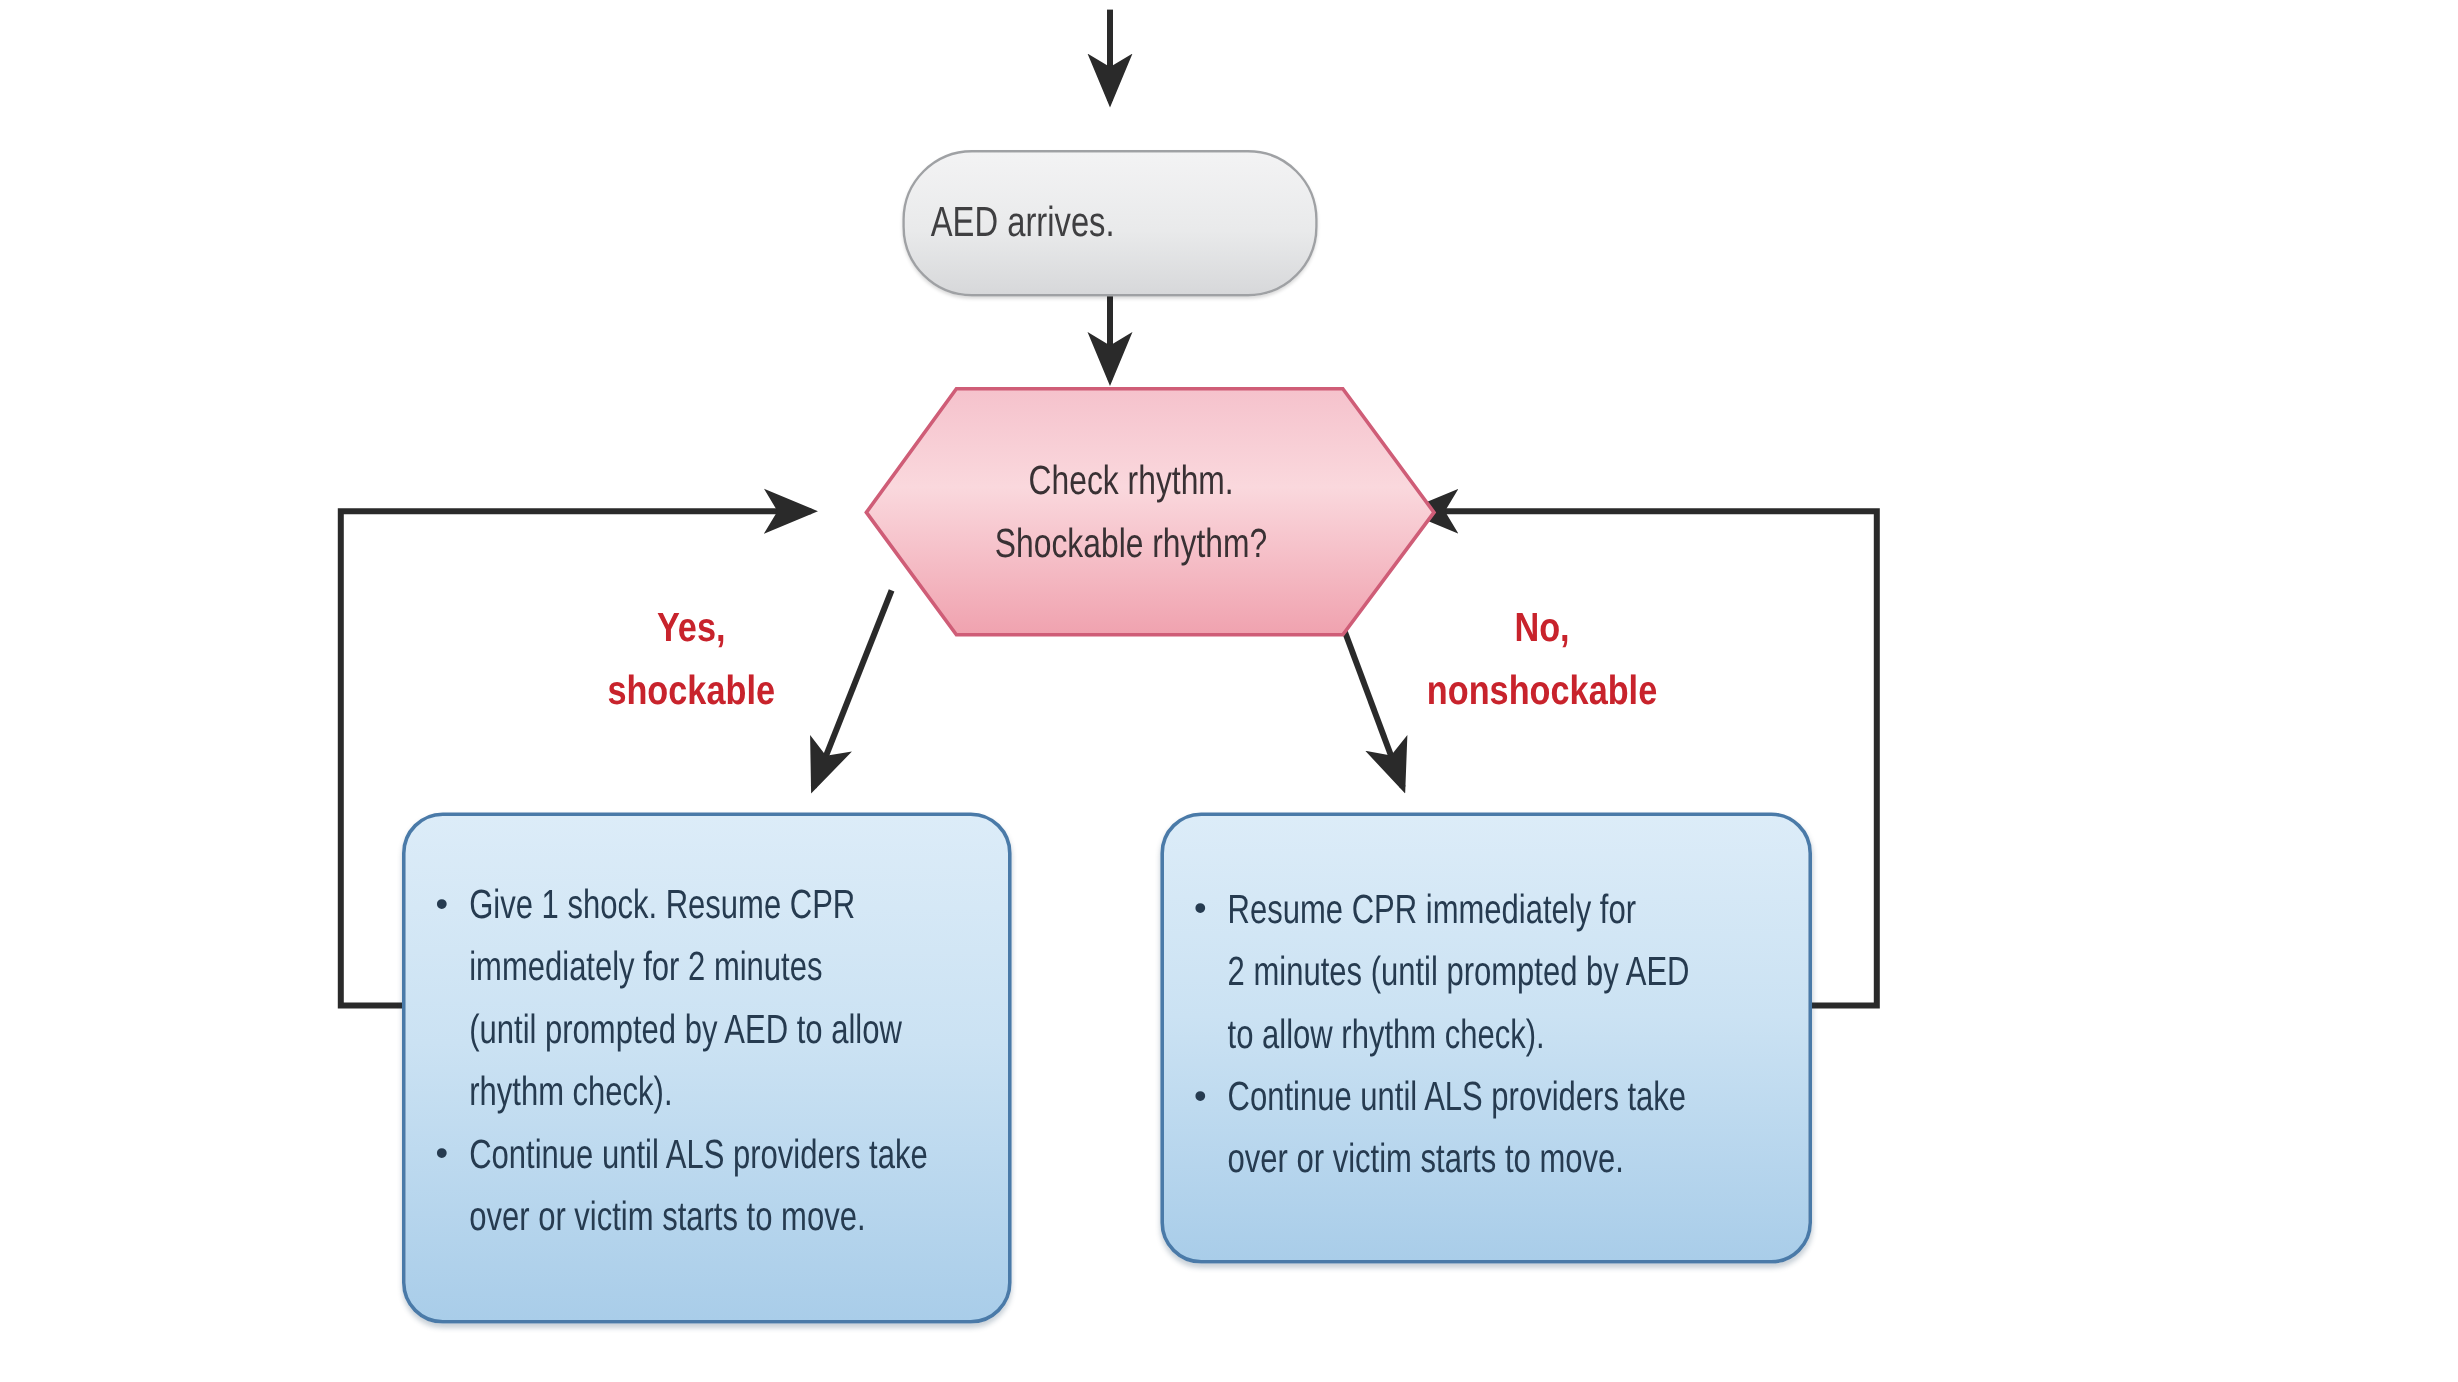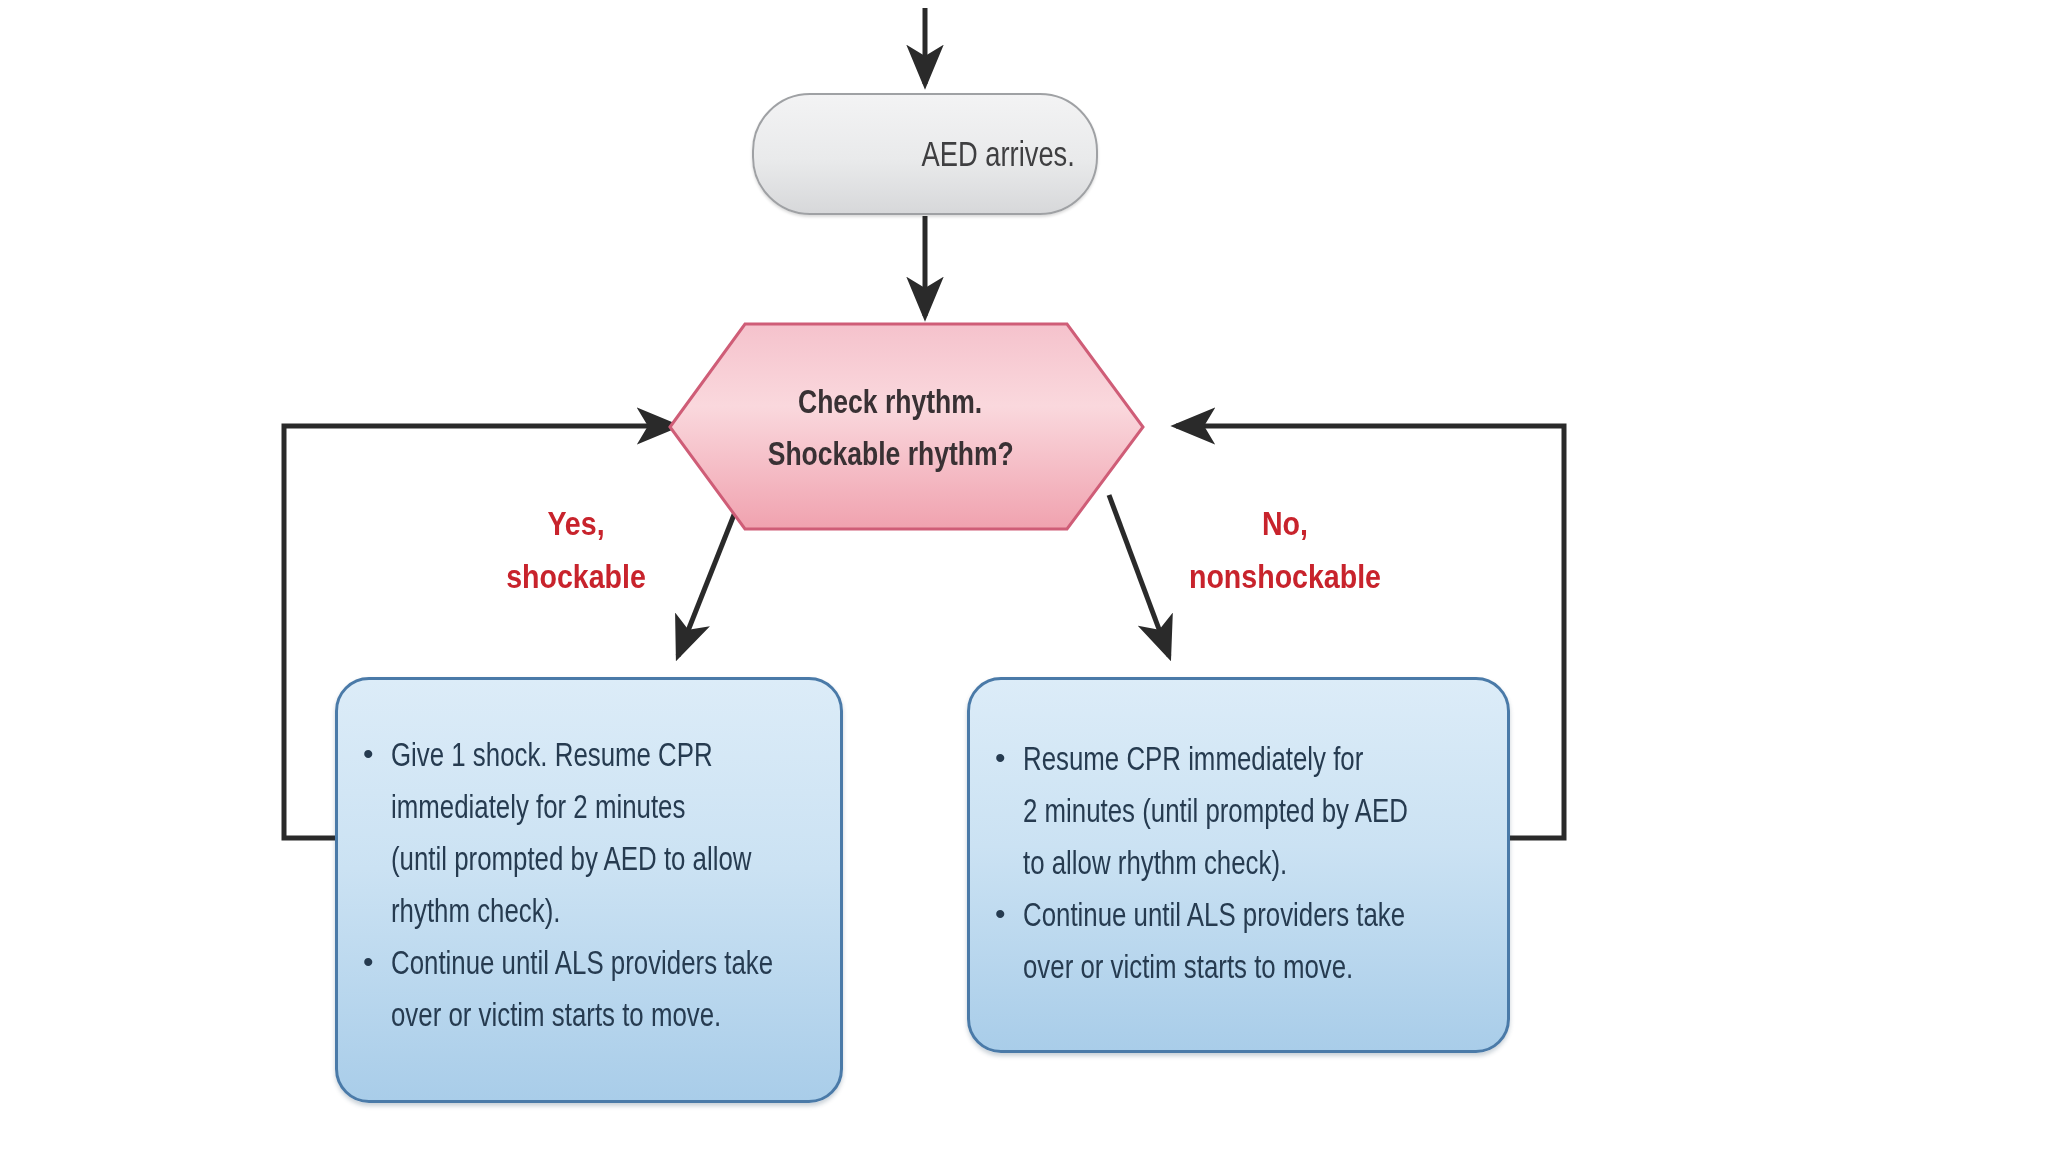--- a/index.html
+++ b/index.html
@@ -5,38 +5,38 @@
   html,body{margin:0;padding:0;}
   body{
     width:2048px;height:1152px;
     background:var(--canvas-bg,#fff);
     font-family:"Liberation Sans","DejaVu Sans",sans-serif;
     position:relative;overflow:hidden;
   }
   .stage{position:absolute;left:0;top:0;width:2048px;height:1152px;}
   .connector-layer{position:absolute;left:0;top:0;width:2048px;height:1152px;}
 
-  .node{position:absolute;box-sizing:border-box;display:flex;align-items:center;justify-content:flex-end;}
+  .node{position:absolute;box-sizing:border-box;display:flex;align-items:center;justify-content:flex-start;margin-top:32px;}
 
   
   .start-node{
     left:752px;top:93px;width:346px;height:122px;
     border:2px solid var(--start-border);
     border-radius:58px;
     background:linear-gradient(180deg,var(--start-fill-top) 0%,#e9eaeb 55%,var(--start-fill-bottom) 100%);
     box-shadow:0 2px 3px rgba(0,0,0,.15);
   }
   .start-node .txt{
     font-size:35px;color:var(--start-text);
     transform:scaleX(.78);transform-origin:center;
     white-space:nowrap;
   }
 
   
-  .decision-wrap{position:absolute;left:668px;top:321px;width:477px;height:211px;font-weight:bold;}
+  .decision-wrap{position:absolute;left:720px;top:321px;width:477px;height:211px;}
   .decision-wrap svg{position:absolute;left:0;top:0;}
   .decision-text{
     position:absolute;left:0;top:0;width:477px;height:211px;
     display:flex;flex-direction:column;align-items:center;justify-content:center;
     transform:translateX(-16px);
   }
   .decision-text .tline{
     font-size:34px;line-height:52px;color:var(--decision-text);
     transform:scaleX(.78);transform-origin:center;white-space:nowrap;
   }

